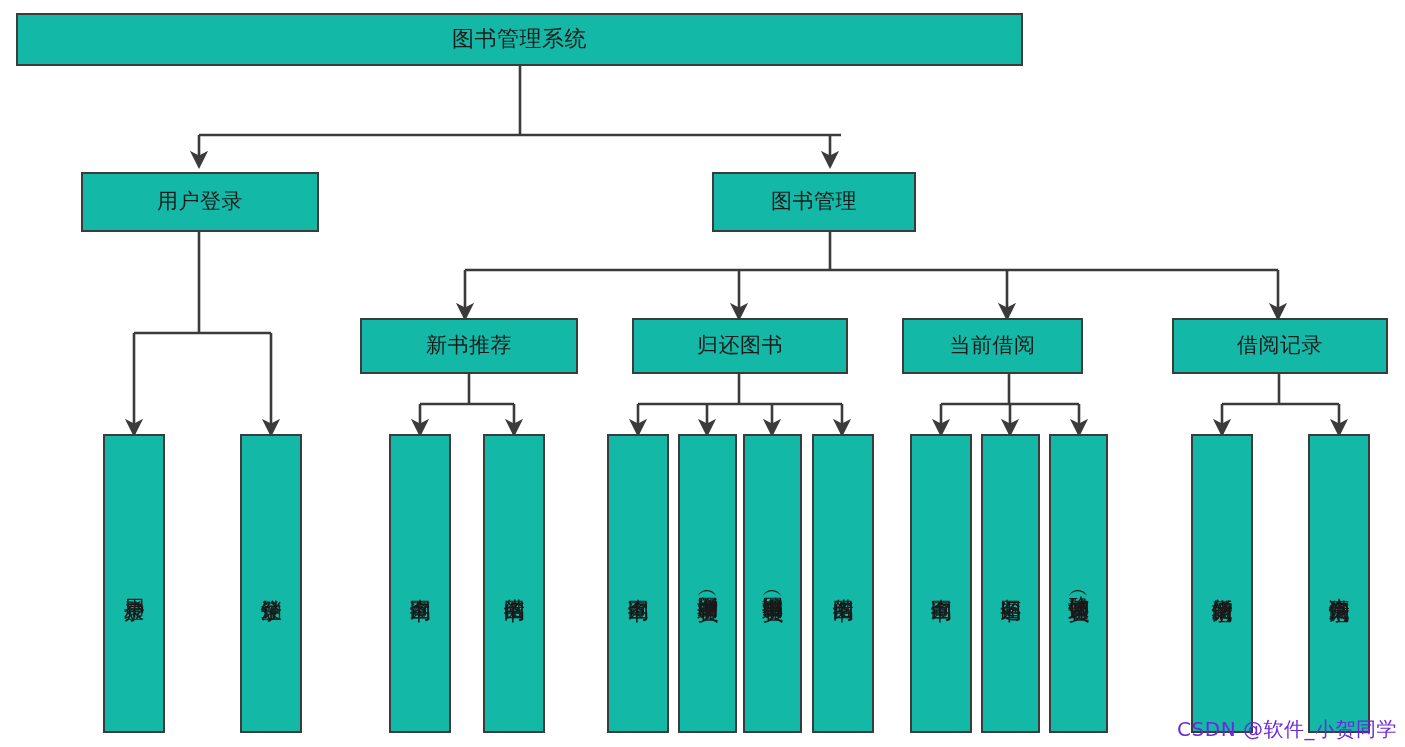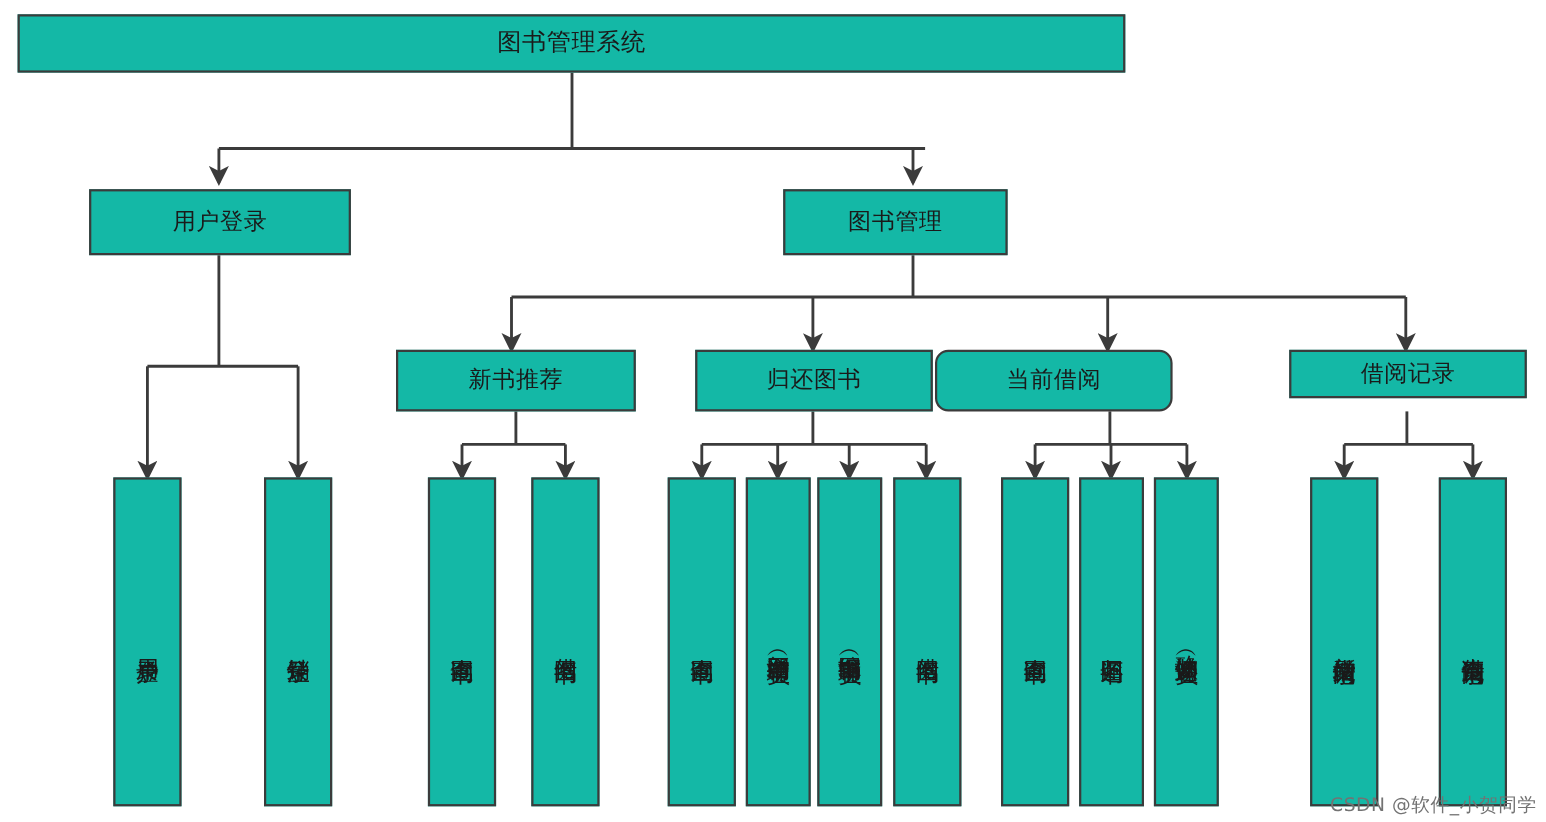--- a/index.html
+++ b/index.html
@@ -50,22 +50,22 @@
     left: 0;
     top: 0;
     width: 1405px;
     height: 747px;
     pointer-events: none;
   }
   .watermark {
     position: absolute;
     right: 8px;
     bottom: 4px;
-    font-size: 17px;
-    color: #737373;
+    font-size: 20px;
+    color: #6d28d9;
     letter-spacing: 0.5px;
     white-space: nowrap;
     font-family: "DejaVu Sans", "Liberation Sans", sans-serif;
   }
 </style>
 </head>
 <body>
 
 <div id="canvas">
 
@@ -129,24 +129,24 @@
   <div class="node mid" style="left:712px; top:172px; width:204px; height:60px;">
     <span class="label">图书管理</span>
   </div>
 
   <div class="node mid" style="left:360px; top:318px; width:218px; height:56px;">
     <span class="label">新书推荐</span>
   </div>
   <div class="node mid" style="left:632px; top:318px; width:216px; height:56px;">
     <span class="label">归还图书</span>
   </div>
-  <div class="node mid" style="left:850px; top:318px; width:216px; height:56px;border-radius:12px;">
+  <div class="node mid" style="left:902px; top:318px; width:181px; height:56px;">
     <span class="label">当前借阅</span>
   </div>
-  <div class="node mid" style="left:1172px; top:318px; width:216px; height:44px;">
+  <div class="node mid" style="left:1172px; top:318px; width:216px; height:56px;">
     <span class="label">借阅记录</span>
   </div>
 
   <div class="node vertical" style="left:103px; top:434px; width:62px; height:299px;">
     <span class="label">用户登录</span>
   </div>
   <div class="node vertical" style="left:240px; top:434px; width:62px; height:299px;">
     <span class="label">注销登录</span>
   </div>
 

